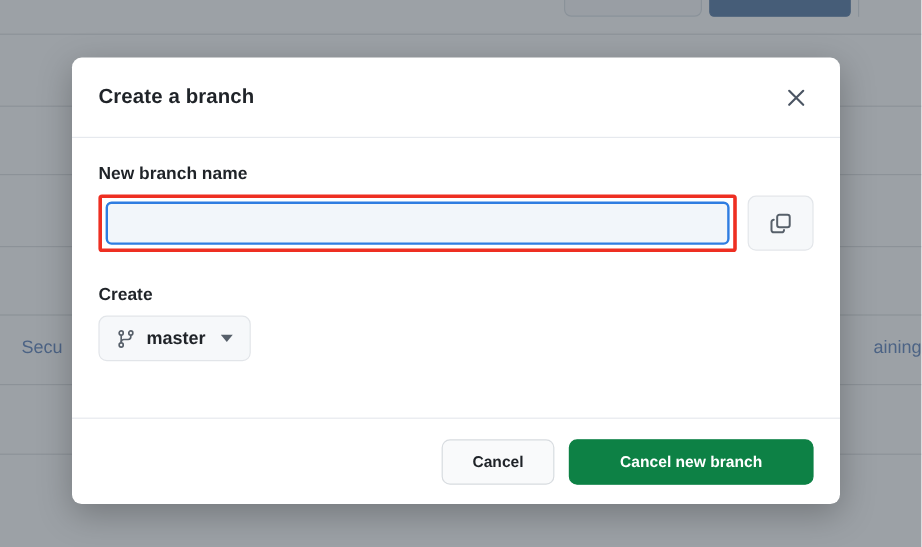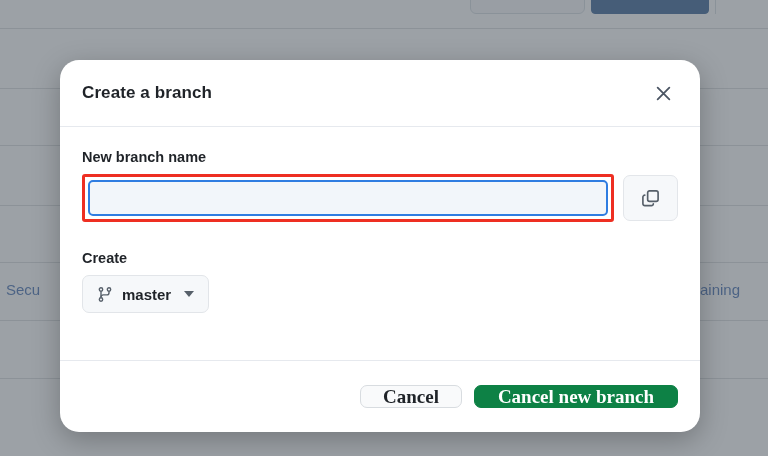--- a/index.html
+++ b/index.html
@@ -59,38 +59,38 @@
     width: 60px;
     border-left: 1px solid #d0d7de;
     background: transparent;
   }
   .bg-link {
     position: absolute;
     color: #2f5ea8;
     font-size: 15px;
     white-space: nowrap;
   }
-  .bg-link-left  { left: 6px;  top: 281px; }
-  .bg-link-right { right: 28px; top: 281px; }
+  .bg-link-left  { left: 18px;  top: 281px; }
+  .bg-link-right { right: 0; top: 281px; }
 
   .scrim {
     position: absolute;
     inset: 0;
     background: rgba(96, 104, 112, 0.62);
   }
 
   
   .dialog {
     position: absolute;
     left: 60px;
-    top: 60px;
+    top: 48px;
     width: 640px;
     height: 372px;
     background: #ffffff;
-    border-radius: 19px;
+    border-radius: 8px;
     box-shadow: 0 8px 28px rgba(0,0,0,0.26);
     display: flex;
     flex-direction: column;
     overflow: hidden;
   }
 
   .dialog-header {
     height: 67px;
     flex: 0 0 67px;
     display: flex;
@@ -210,25 +210,25 @@
     height: 72px;
     border-top: 1px solid #e6e9ee;
     display: flex;
     align-items: center;
     justify-content: flex-end;
     gap: 12px;
     padding: 0 22px;
     box-sizing: border-box;
   }
   .btn {
-    height: 23px;
+    height: 38px;
     border-radius: 7px;
-    font-size: 19px;
+    font-size: 13px;
     font-weight: bold;
-    font-family: Liberation Serif, serif;
+    font-family: Liberation Sans, sans-serif;
     cursor: pointer;
     display: inline-flex;
     align-items: center;
     justify-content: center;
     box-sizing: border-box;
   }
   .btn-cancel {
     min-width: 94px;
     padding: 0 22px;
     background: #f9fafb;

